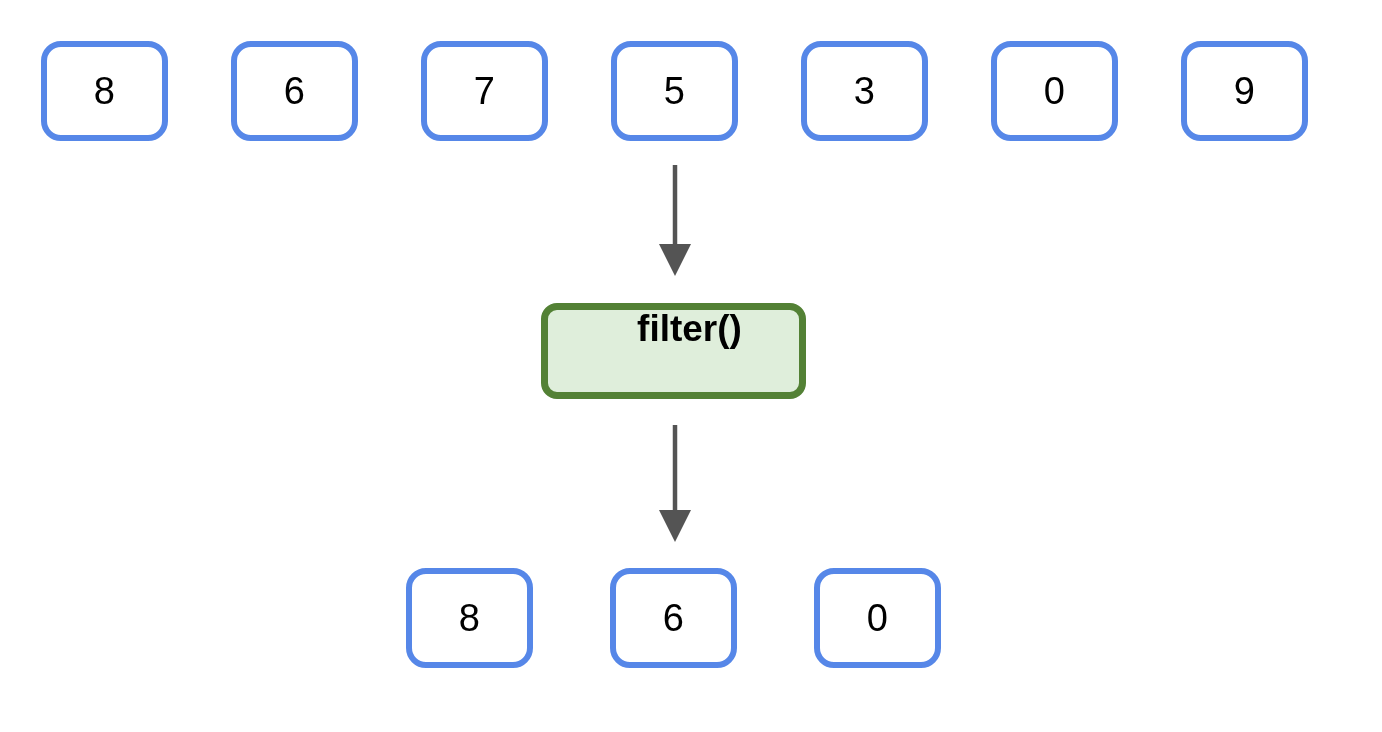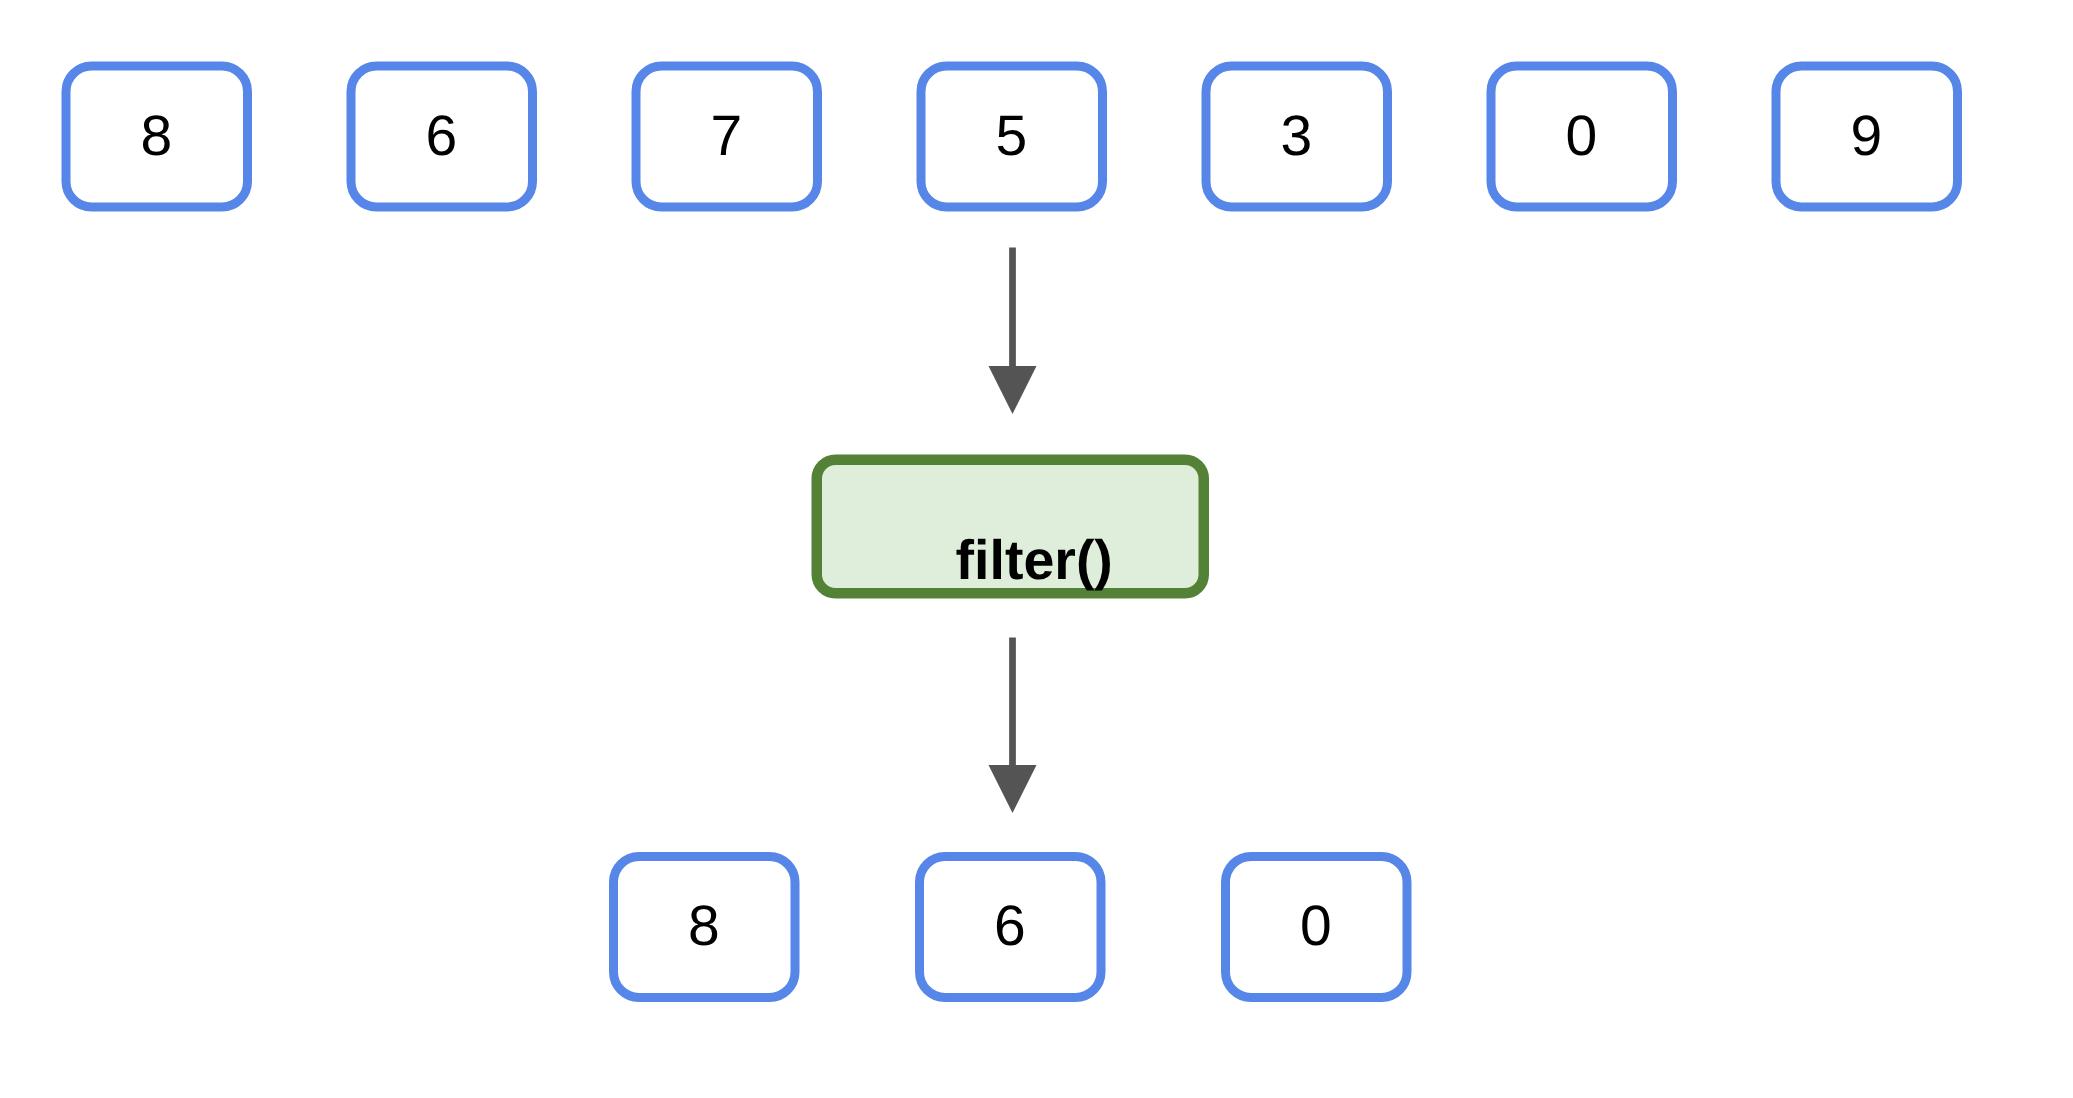--- a/index.html
+++ b/index.html
@@ -48,21 +48,21 @@
   
   .op-box {
     position: absolute;
     box-sizing: border-box;
     width: 265px;
     height: 96px;
     border: 7px solid #538135;
     border-radius: 16px;
     background: #dfeedb;
     display: flex;
-    align-items: flex-end;
+    align-items: flex-start;
     justify-content: center;
     padding-left: 32px;
   }
   .op-box .op-text {
     font-size: 37px;
     line-height: 1;
     color: #000000;
     font-weight: 600;
     letter-spacing: 0px;
     user-select: none;

